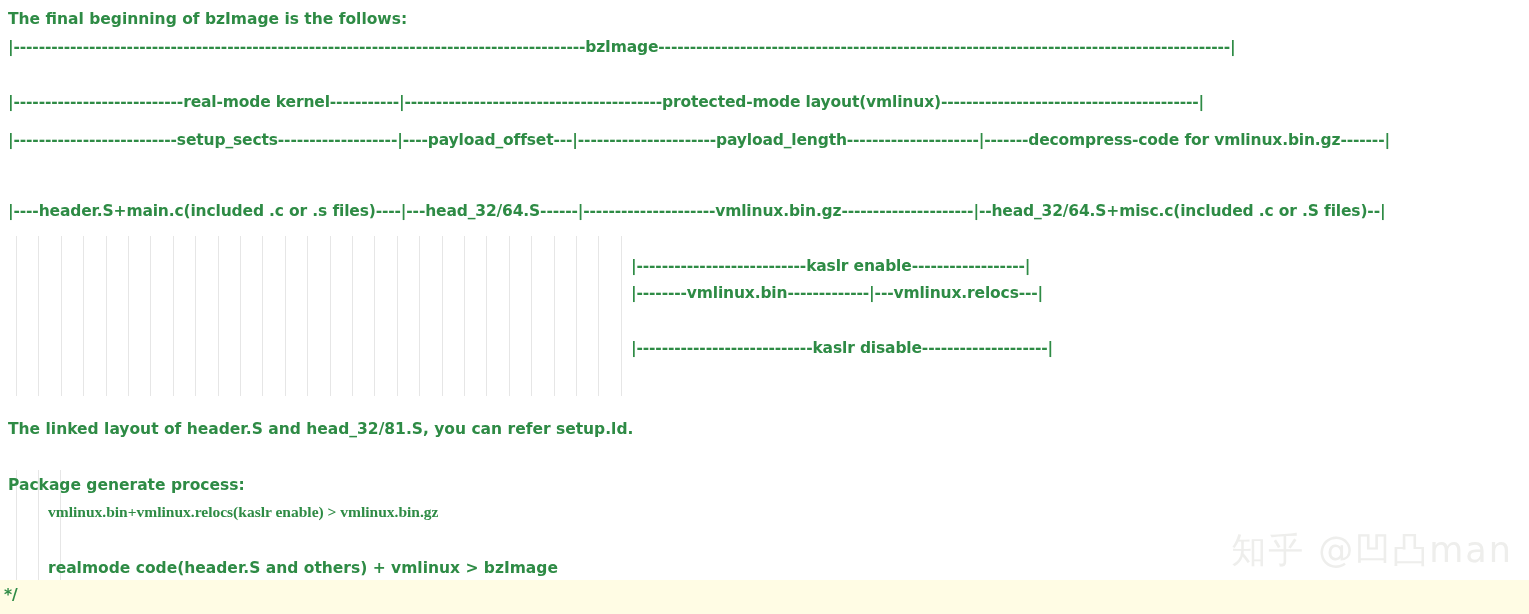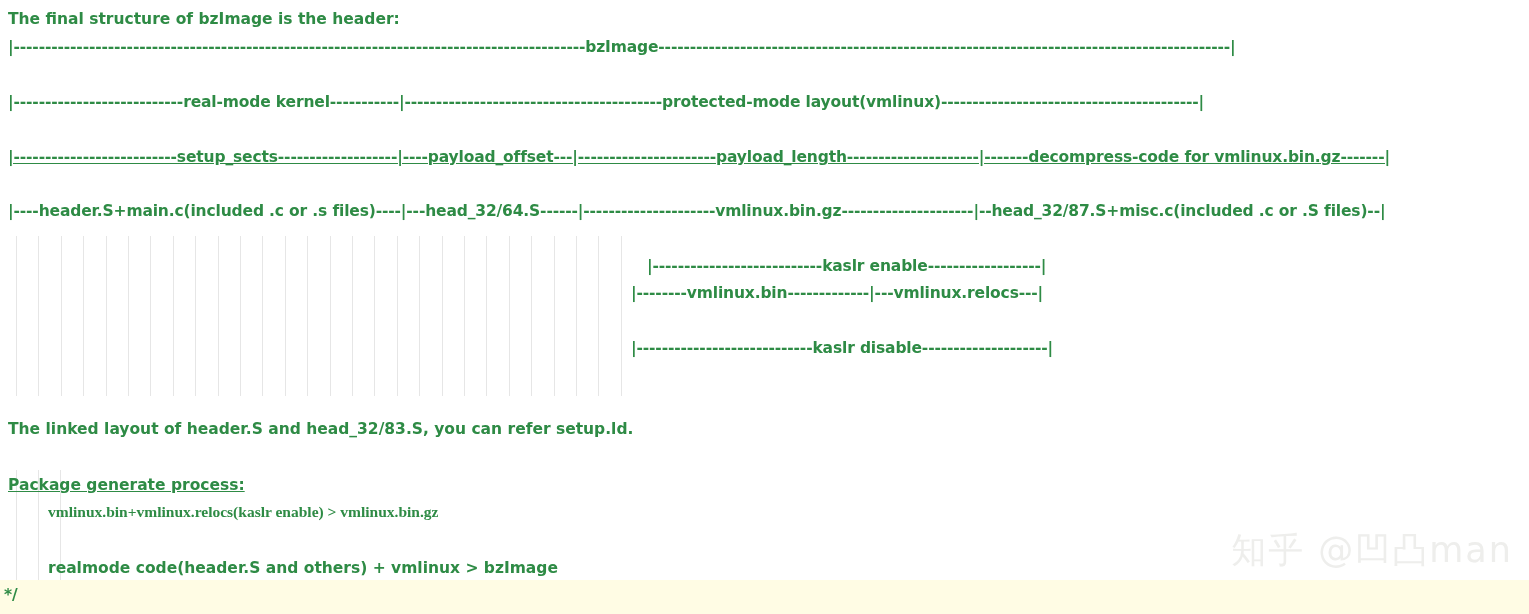--- a/index.html
+++ b/index.html
@@ -129,41 +129,41 @@
       <div class="guide" style="left: 598.4px;"></div>
       <div class="guide" style="left: 620.8px;"></div>
     </div>
 
   <div id="current-line-highlight"></div>
 
   <div id="watermark">知乎 @凹凸man</div>
 
   <div id="code-layer">
 
-    <div class="code-line prose-line" style="top:10px;">The final structure of bzImage is the header:</div>
+    <div class="code-line prose-line" style="top:10px;">The final beginning of bzImage is the follows:</div>
 
     <div class="code-line diagram-line" style="top:38px;">|-------------------------------------------------------------------------------------------bzImage-------------------------------------------------------------------------------------------|</div>
 
     <div class="code-line diagram-line" style="top:93px;">|---------------------------real-mode kernel-----------|-----------------------------------------protected-mode layout(vmlinux)-----------------------------------------|</div>
 
-    <div class="code-line diagram-line" style="top:148px;text-decoration:underline;">|--------------------------setup_sects-------------------|----payload_offset---|----------------------payload_length---------------------|-------decompress-code for vmlinux.bin.gz-------|</div>
+    <div class="code-line diagram-line" style="top:131px;">|--------------------------setup_sects-------------------|----payload_offset---|----------------------payload_length---------------------|-------decompress-code for vmlinux.bin.gz-------|</div>
 
-    <div class="code-line diagram-line" style="top:202px;">|----header.S+main.c(included .c or .s files)----|---head_32/64.S------|---------------------vmlinux.bin.gz---------------------|--head_32/87.S+misc.c(included .c or .S files)--|</div>
+    <div class="code-line diagram-line" style="top:202px;">|----header.S+main.c(included .c or .s files)----|---head_32/64.S------|---------------------vmlinux.bin.gz---------------------|--head_32/64.S+misc.c(included .c or .S files)--|</div>
 
-    <div class="code-line diagram-line inner-line" style="top:257px;margin-left:16px;">|---------------------------kaslr enable------------------|</div>
+    <div class="code-line diagram-line inner-line" style="top:257px;">|---------------------------kaslr enable------------------|</div>
 
     <div class="code-line diagram-line inner-line" style="top:339px;">|----------------------------kaslr disable--------------------|</div>
 
     <div class="code-line diagram-line inner-line" style="top:284px;">|--------vmlinux.bin-------------|---vmlinux.relocs---|</div>
 
 
-    <div class="code-line prose-line" style="top:420px;">The linked layout of header.S and head_32/83.S, you can refer setup.ld.</div>
+    <div class="code-line prose-line" style="top:420px;">The linked layout of header.S and head_32/81.S, you can refer setup.ld.</div>
 
 
-    <div class="code-line prose-line" style="top:476px;text-decoration:underline;">Package generate process:</div>
+    <div class="code-line prose-line" style="top:476px;">Package generate process:</div>
 
     <div class="code-line prose-line indent-1" style="top:503px;font-family:Liberation Serif, serif;">vmlinux.bin+vmlinux.relocs(kaslr enable) &gt; vmlinux.bin.gz</div>
 
 
     <div class="code-line prose-line indent-1" style="top:559px;">realmode code(header.S and others) + vmlinux &gt; bzImage</div>
 
     <div class="code-line prose-line" style="top:586px;left:4px;">*/</div>
 
   </div>
 </div>

